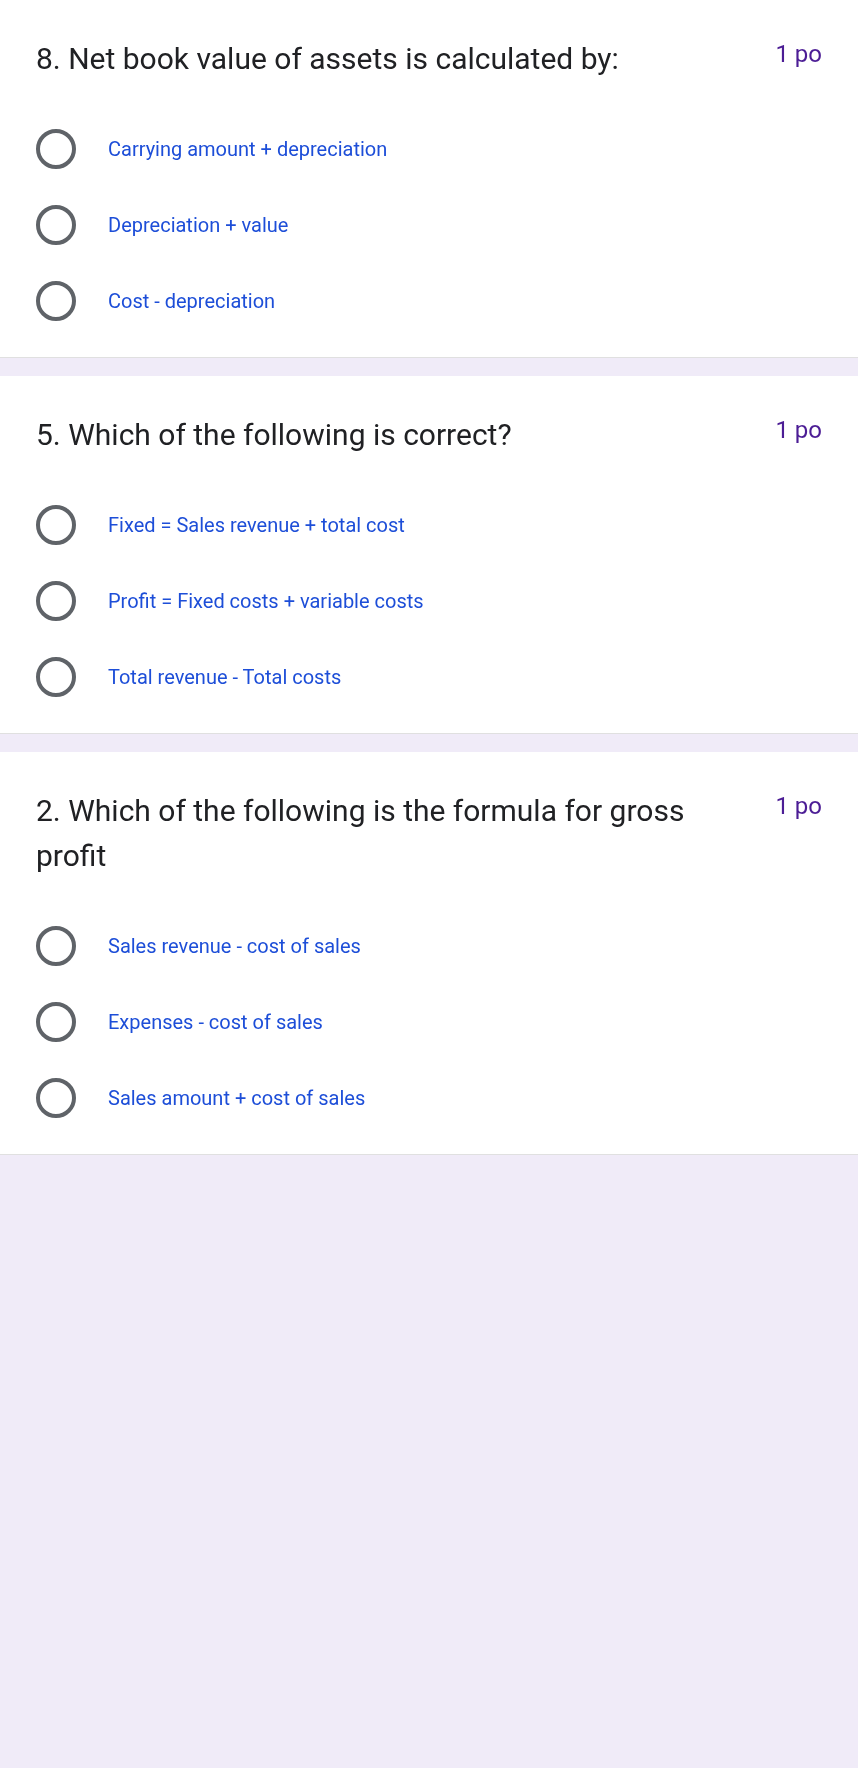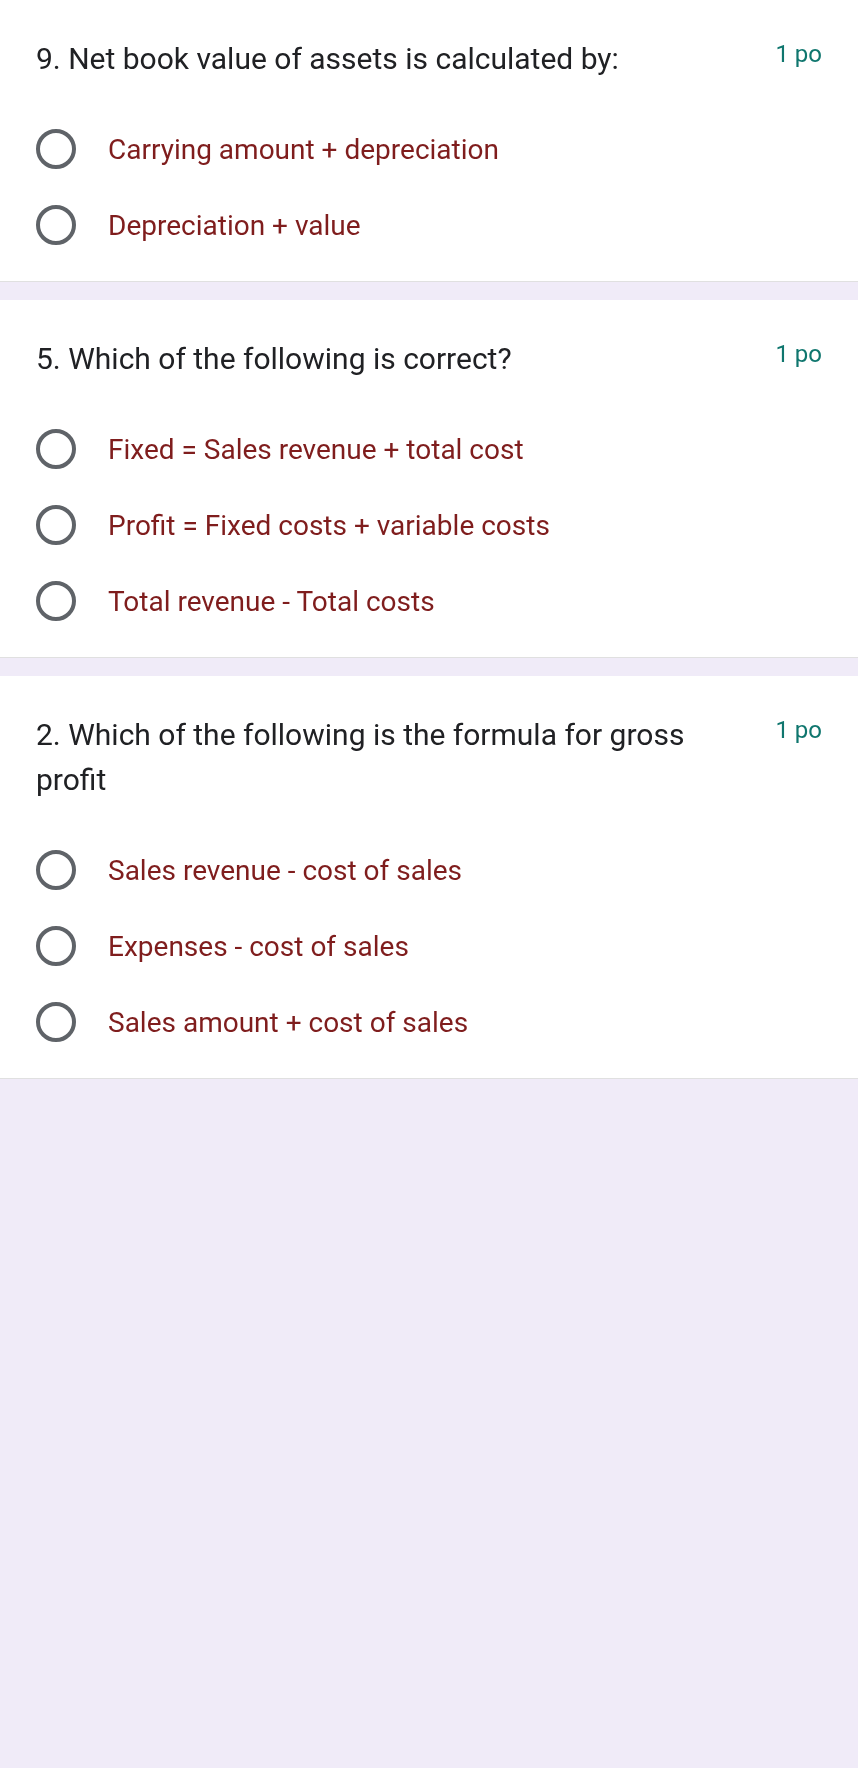--- a/index.html
+++ b/index.html
@@ -25,21 +25,21 @@
     }
     .question-text {
       font-size: 30px;
       color: #202124;
       line-height: 1.5;
       flex: 1;
       padding-right: 16px;
     }
     .points-text {
       font-size: 24px;
-      color: #0f766e;
+      color: #4c1d95;
       white-space: nowrap;
       padding-top: 4px;
     }
     .options-container {
       display: flex;
       flex-direction: column;
       gap: 36px;
     }
     .option-row {
       display: flex;
@@ -48,44 +48,48 @@
       cursor: pointer;
     }
     .radio-circle {
       width: 40px;
       height: 40px;
       border: 4px solid #5f6368;
       border-radius: 50%;
       flex-shrink: 0;
     }
     .option-label {
-      font-size: 28px;
-      color: #7f1d1d;
+      font-size: 20px;
+      color: #1d4ed8;
     }
     .spacer {
       height: 18px;
       background: #f0ebf8;
     }
   </style>
 </head>
 <body>
 
 <div class="question-card">
   <div class="question-header">
-    <div class="question-text">9. Net book value of assets is calculated by:</div>
+    <div class="question-text">8. Net book value of assets is calculated by:</div>
     <div class="points-text">1 po</div>
   </div>
   <div class="options-container">
     <div class="option-row">
       <div class="radio-circle"></div>
       <div class="option-label">Carrying amount + depreciation</div>
     </div>
     <div class="option-row">
       <div class="radio-circle"></div>
       <div class="option-label">Depreciation + value</div>
+    </div>
+    <div class="option-row">
+      <div class="radio-circle"></div>
+      <div class="option-label">Cost - depreciation</div>
     </div>
   </div>
 </div>
 
 <div class="spacer"></div>
 
 <div class="question-card">
   <div class="question-header">
     <div class="question-text">5. Which of the following is correct?</div>
     <div class="points-text">1 po</div>

